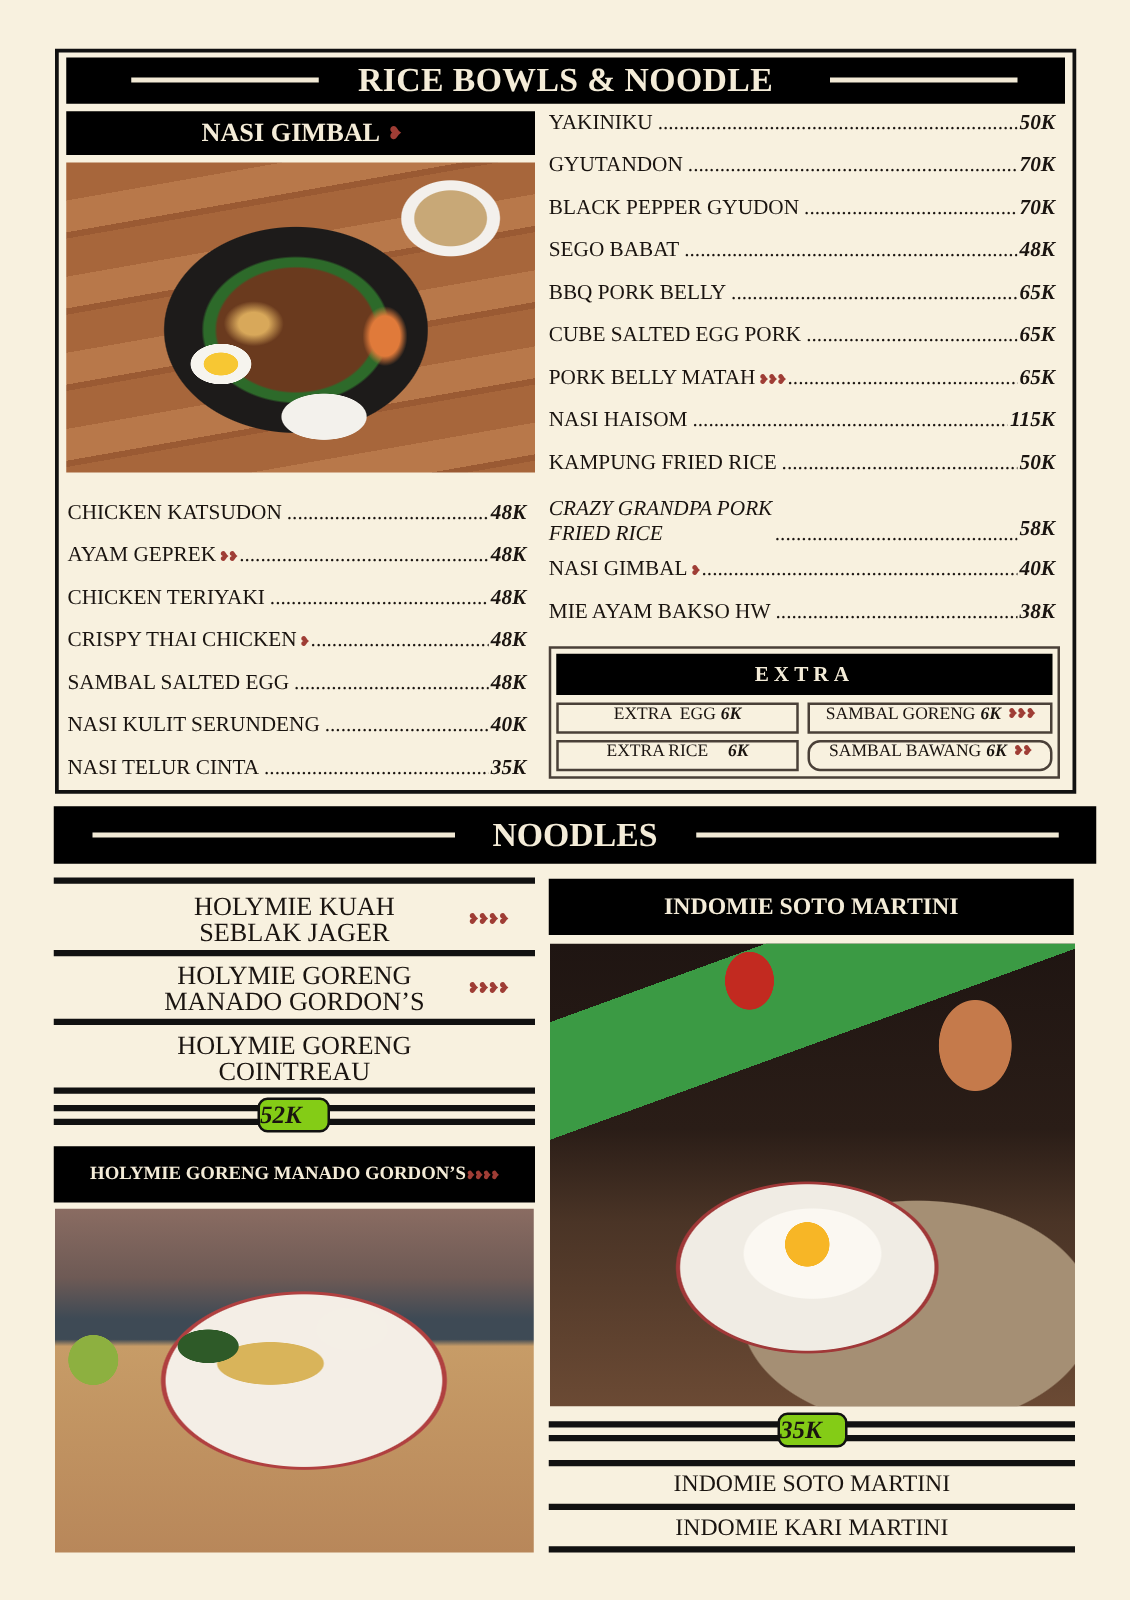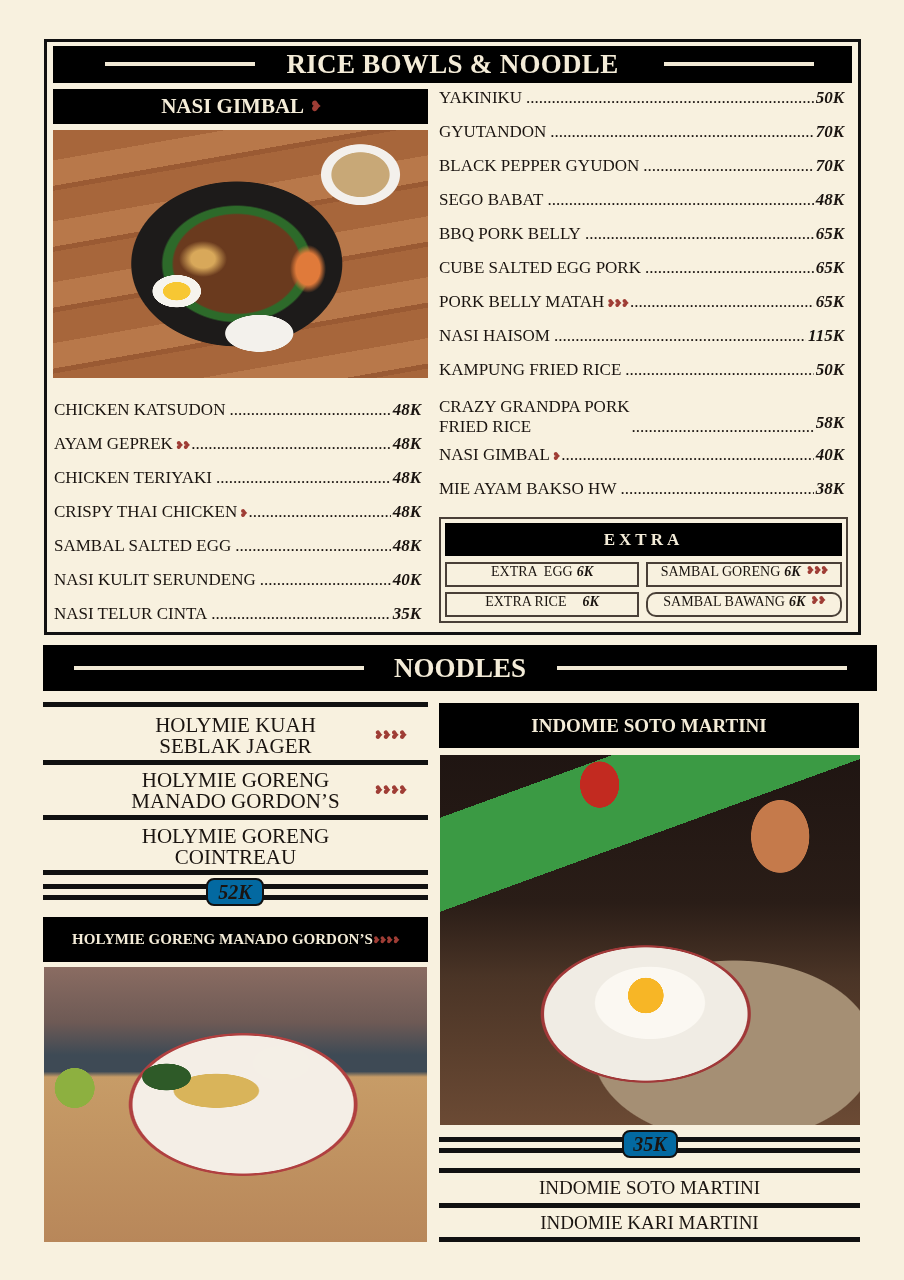--- a/index.html
+++ b/index.html
@@ -35,39 +35,39 @@
   .menu-line .dots { flex: 1 1 auto; overflow: hidden; margin: 0 2px; }
   .menu-line .dots::after { content: "................................................................................................................................"; letter-spacing: 0px; }
   .menu-line .price { flex: 0 0 auto; font-style: italic; font-weight: bold; font-size: 17px; }
   .chili { color: #9f3d35; font-size: 11px; letter-spacing: -2px; margin-left: 2px; }
 
   #left-list { left: 54px; top: 400px; width: 367px; }
   #left-list .menu-line { height: 34px; }
   #right-list { left: 439px; top: 88px; width: 405px; }
   #right-list .menu-line { height: 34px; }
   #right-list .menu-line.two { height: 51px; align-items: flex-end; padding-bottom: 8px; }
-  .two .name { line-height: 20px; }
+  .two .name { line-height: 20px; font-style: italic; }
 
   
   #extra-box { left: 439px; top: 517px; width: 409px; height: 106px; border: 2px solid #4a4038; }
   #extra-header { left: 445px; top: 523px; width: 397px; height: 33px; font-size: 17px; letter-spacing: 4px; }
   .extra-cell { position: absolute; height: 25px; border: 2px solid #4a4038; font-size: 14px; display: flex; align-items: flex-start; justify-content: center; white-space: nowrap; }
   .extra-cell b { font-style: italic; margin-left: 4px; }
 
   
   #noodles-banner { left: 43px; top: 645px; width: 834px; height: 46px; font-size: 27px; }
   #noodles-banner .rule { position: absolute; top: 21px; width: 290px; }
   #noodles-banner .rule.l { left: 31px; }
   #noodles-banner .rule.r { right: 30px; }
 
   .hbar { position: absolute; height: 5px; background: #111; }
   .noodle-item { position: absolute; left: 43px; width: 385px; text-align: center; font-size: 21px; line-height: 21px; }
   .noodle-item .spice { position: absolute; right: 22px; top: 10px; color: #9f3d35; font-size: 12px; letter-spacing: -2px; }
 
-  .price-pill { position: absolute; background: #0369a1; border: 2px solid #111; border-radius: 8px; font-weight: bold; font-style: italic; font-size: 20px; display: flex; align-items: center; justify-content: center; }
+  .price-pill { position: absolute; background: #84cc16; border: 2px solid #111; border-radius: 8px; font-weight: bold; font-style: italic; font-size: 20px; display: flex; align-items: center; }
 
   #holymie-banner { left: 43px; top: 917px; width: 385px; height: 45px; font-size: 15px; flex-direction: row; }
   #holymie-banner .chili-row { color: #9f3d35; font-size: 9px; letter-spacing: -1px; line-height: 8px; }
 
   #photo-holymie { left: 44px; top: 967px; width: 383px; height: 275px;
     background:
       radial-gradient(ellipse 40px 24px at 62% 35%, #f4efe6 0 70%, transparent 72%),
       radial-gradient(ellipse 40px 22px at 32% 40%, #2e5a28 0 60%, transparent 62%),
       radial-gradient(ellipse 70px 28px at 45% 45%, #d9b45a 0 60%, transparent 62%),
       radial-gradient(ellipse 125px 78px at 52% 50%, #f4eee6 0 88%, #b04040 89% 91%, transparent 92%),

